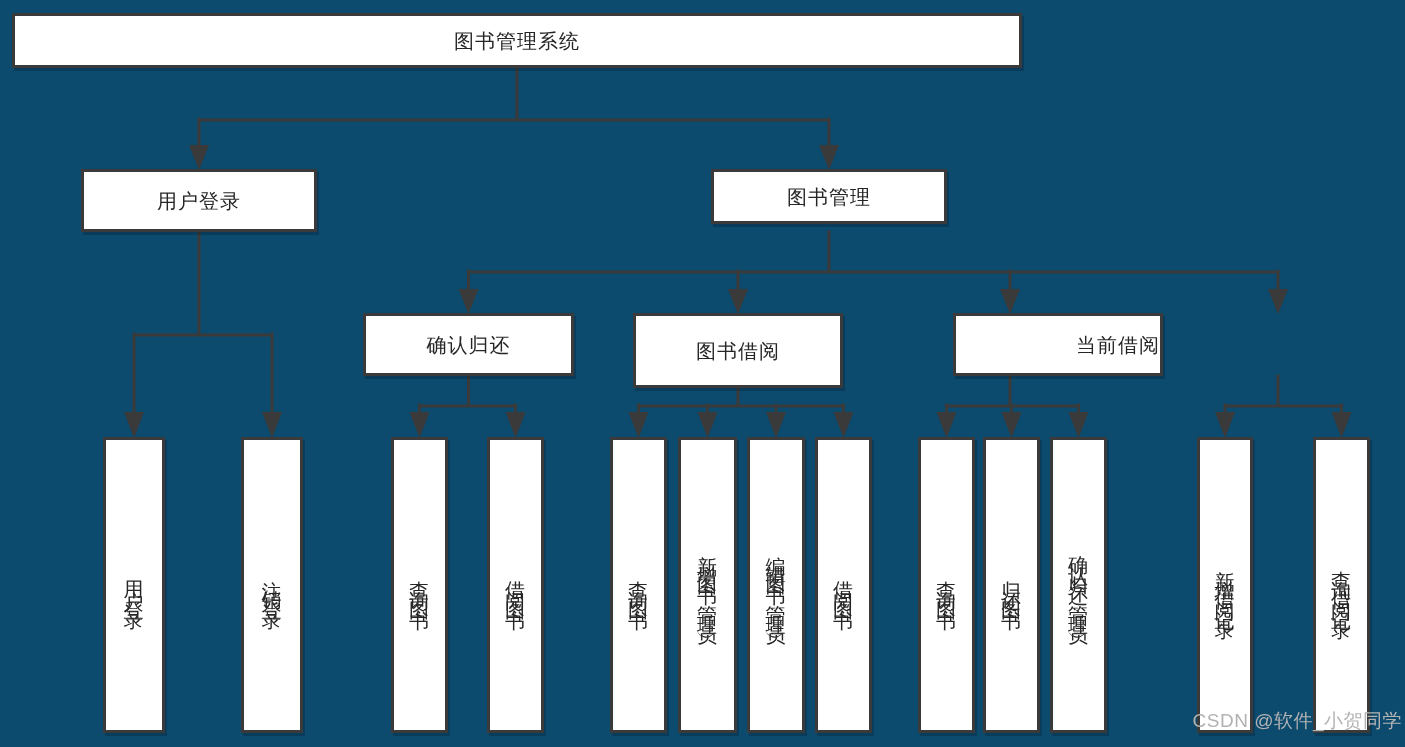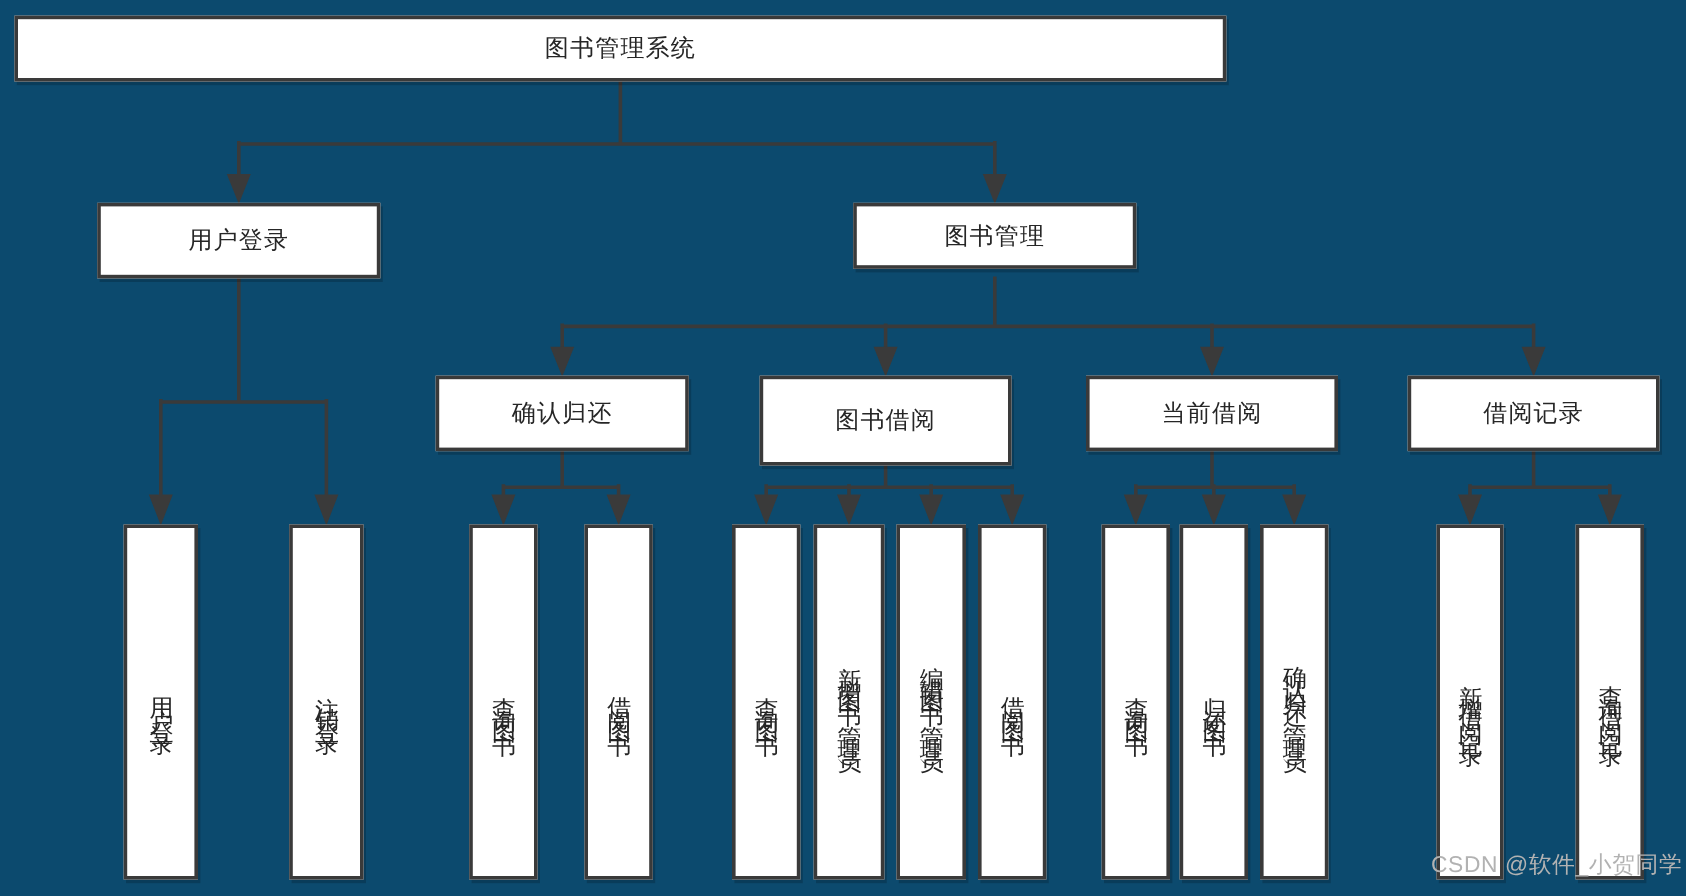--- a/index.html
+++ b/index.html
@@ -106,25 +106,22 @@
   <div class="box h-box" style="left:711px;top:169px;width:236px;height:55px;">
     <span>图书管理</span>
   </div>
 
   <div class="box h-box" style="left:363px;top:313px;width:211px;height:63px;">
     <span>确认归还</span>
   </div>
   <div class="box h-box" style="left:633px;top:313px;width:210px;height:75px;">
     <span>图书借阅</span>
   </div>
-  <div class="box h-box" style="left:905px;top:313px;width:210px;height:63px;">
+  <div class="box h-box" style="left:953px;top:313px;width:210px;height:63px;justify-content:flex-end;">
     <span>当前借阅</span>
-  </div>
-  <div class="box h-box" style="left:1173px;top:313px;width:210px;height:63px;">
-    <span>借阅记录</span>
   </div>
 
   <div class="box v-box" style="left:103px;top:437px;width:62px;height:296px;">
     <span>用户登录</span>
   </div>
   <div class="box v-box" style="left:241px;top:437px;width:62px;height:296px;">
     <span>注销登录</span>
   </div>
 
   <div class="box v-box" style="left:391px;top:437px;width:57px;height:296px;">

